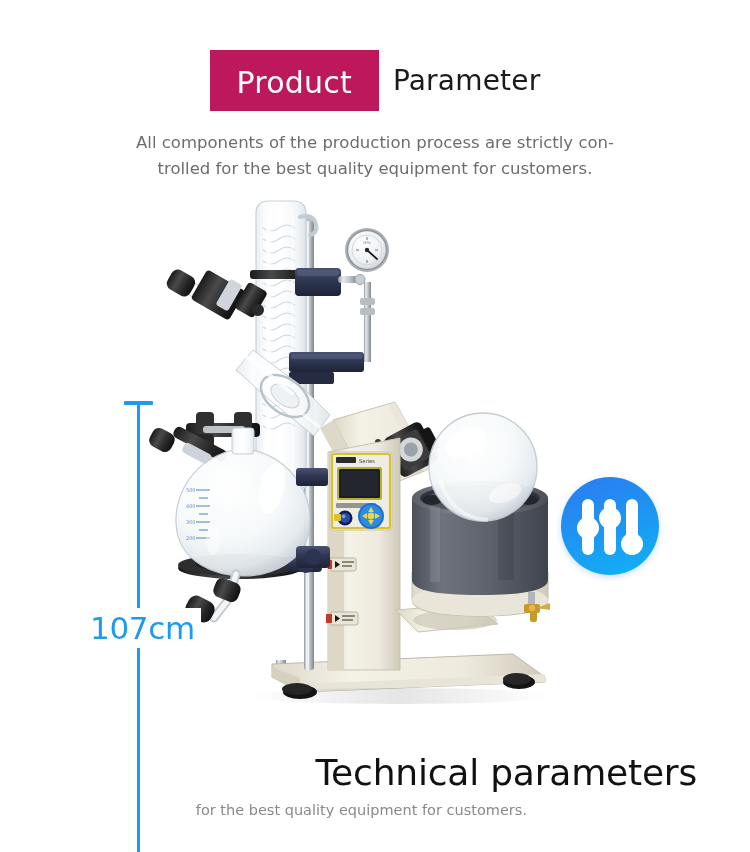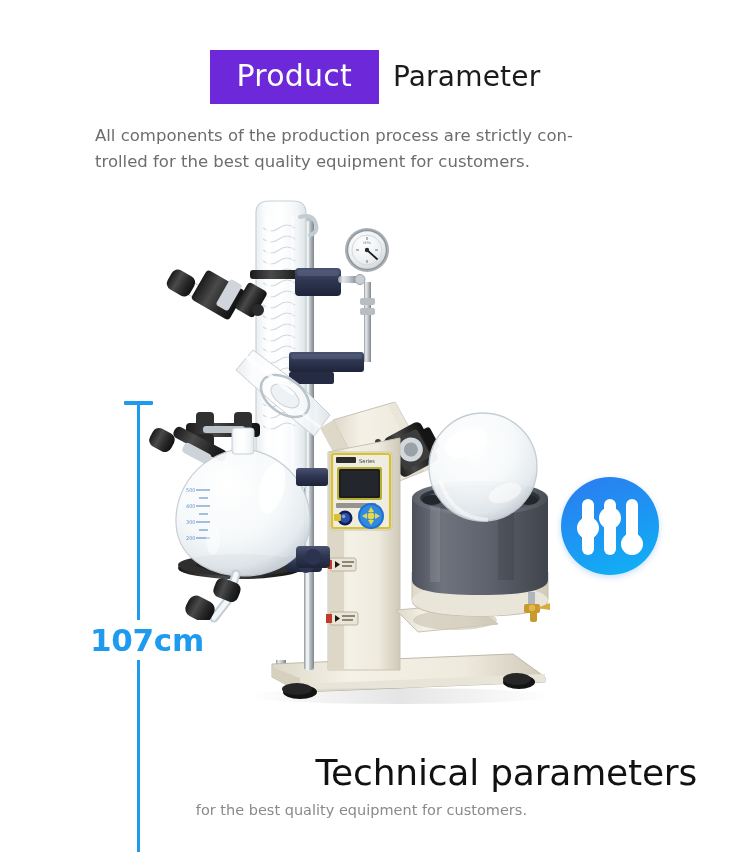--- a/index.html
+++ b/index.html
@@ -12,48 +12,48 @@
   }
   .page { position:relative; width:750px; height:852px; background:#fff; }
 
   
   .header { position:absolute; left:0; top:0; width:750px; }
   .title-row {
     display:flex; align-items:center; justify-content:center;
     gap:14px; padding-top:50px;
   }
   .badge {
-    background:#6d28d9; color:#fff;
+    background:#be185d; color:#fff;
     font-size:30px; line-height:1;
-    padding:11px 27px 13px 27px;
+    padding:18px 27px 13px 27px;
     letter-spacing:.2px;
     font-family:"DejaVu Sans", sans-serif;
   }
   .title-plain {
     color:#1b1b1b; font-size:28px; line-height:1;
     letter-spacing:.2px;
   }
   .subtitle {
-    margin-top:19px; text-align:left;
+    margin-top:19px; text-align:center;
     color:#6d6d6d; font-size:16.5px; line-height:1.6;
     width:560px; margin-left:auto; margin-right:auto;
   }
   .subtitle span { display:block; }
 
   
   .stage { position:absolute; left:0; top:180px; width:750px; height:560px; }
 
   
   .dim-blue { background:#1E9BEF; position:absolute; }
   .v-line { left:137px; top:222px; width:3px; height:458px; }
   .v-cap-top { left:124px; top:221px; width:29px; height:4px; border-radius:1px; }
   .dim-label {
     position:absolute; color:#1E9BEF;
-    font-size:31px; font-weight:700; letter-spacing:-.3px;
-    background:#fff; padding:2px 6px; white-space:nowrap;margin-top:12px;
+    font-size:31px; font-weight:400; letter-spacing:-.3px;
+    background:#fff; padding:2px 6px; white-space:nowrap;
   }
   .dim-v-label { left:84px; top:428px; }
 
   
   .icon-circle {
     position:absolute; left:561px; top:297px;
     width:98px; height:98px; border-radius:50%;
     background:linear-gradient(160deg,#2D7BF0 0%,#1E93F2 45%,#0FB4F5 100%);
     box-shadow:0 2px 6px rgba(30,120,220,.25);
   }

